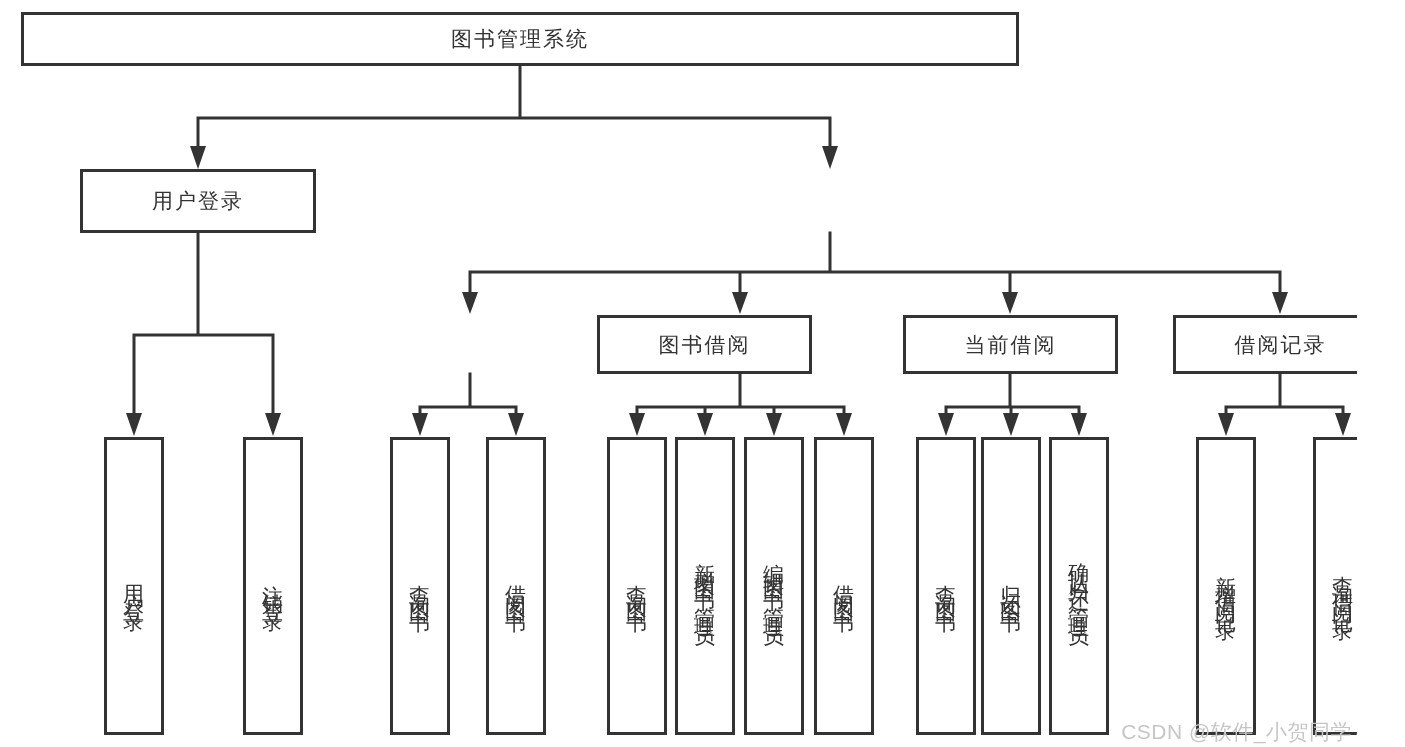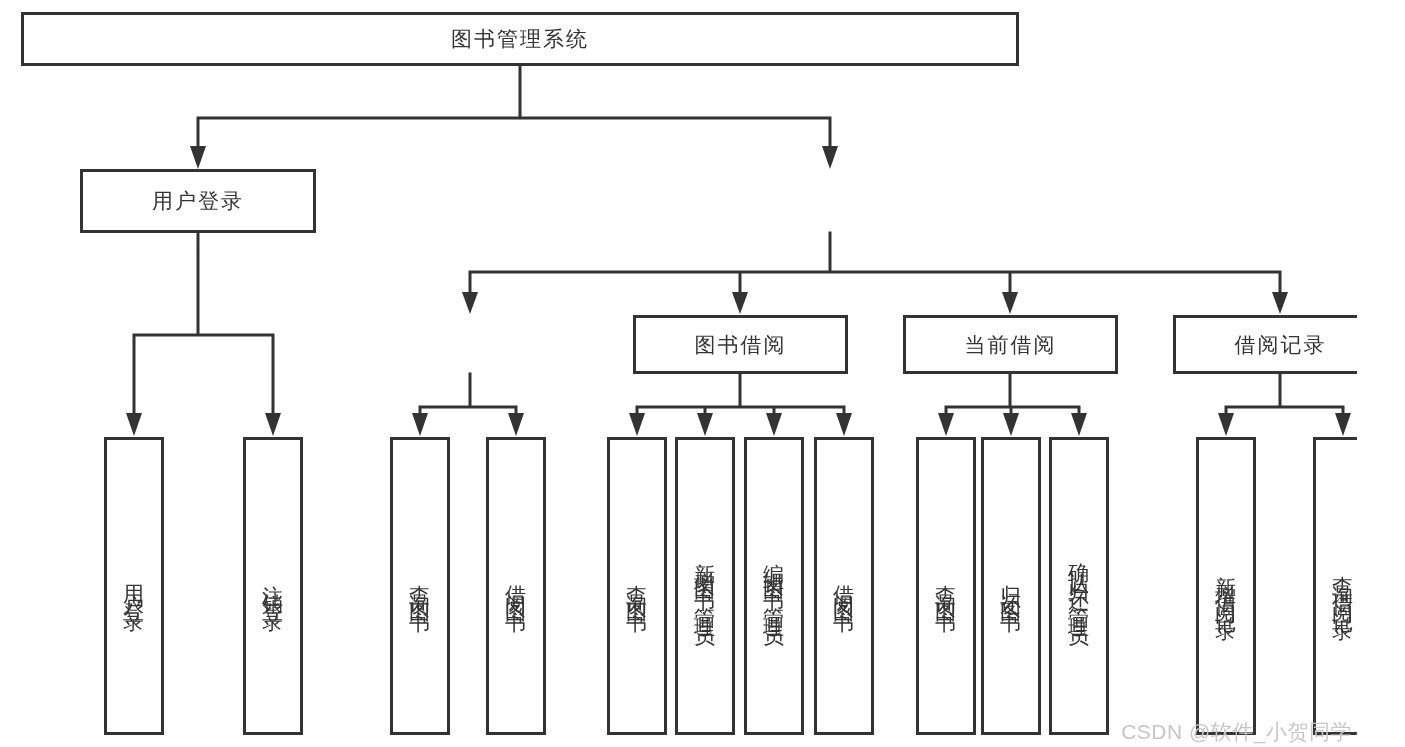--- a/index.html
+++ b/index.html
@@ -66,21 +66,21 @@
   </svg>
 
   <div class="box" style="left:21px;top:12px;width:998px;height:54px">
     <span class="lbl">图书管理系统</span>
   </div>
 
   <div class="box" style="left:80px;top:169px;width:236px;height:64px">
     <span class="lbl">用户登录</span>
   </div>
 
-  <div class="box" style="left:633px;top:315px;width:215px;height:59px">
+  <div class="box" style="left:597px;top:315px;width:215px;height:59px">
     <span class="lbl">图书借阅</span>
   </div>
   <div class="box" style="left:1173px;top:315px;width:215px;height:59px">
     <span class="lbl">借阅记录</span>
   </div>
   <div class="box" style="left:903px;top:315px;width:215px;height:59px">
     <span class="lbl">当前借阅</span>
   </div>
 
   <div class="box vert" style="left:104px;top:437px;width:60px;height:298px">

